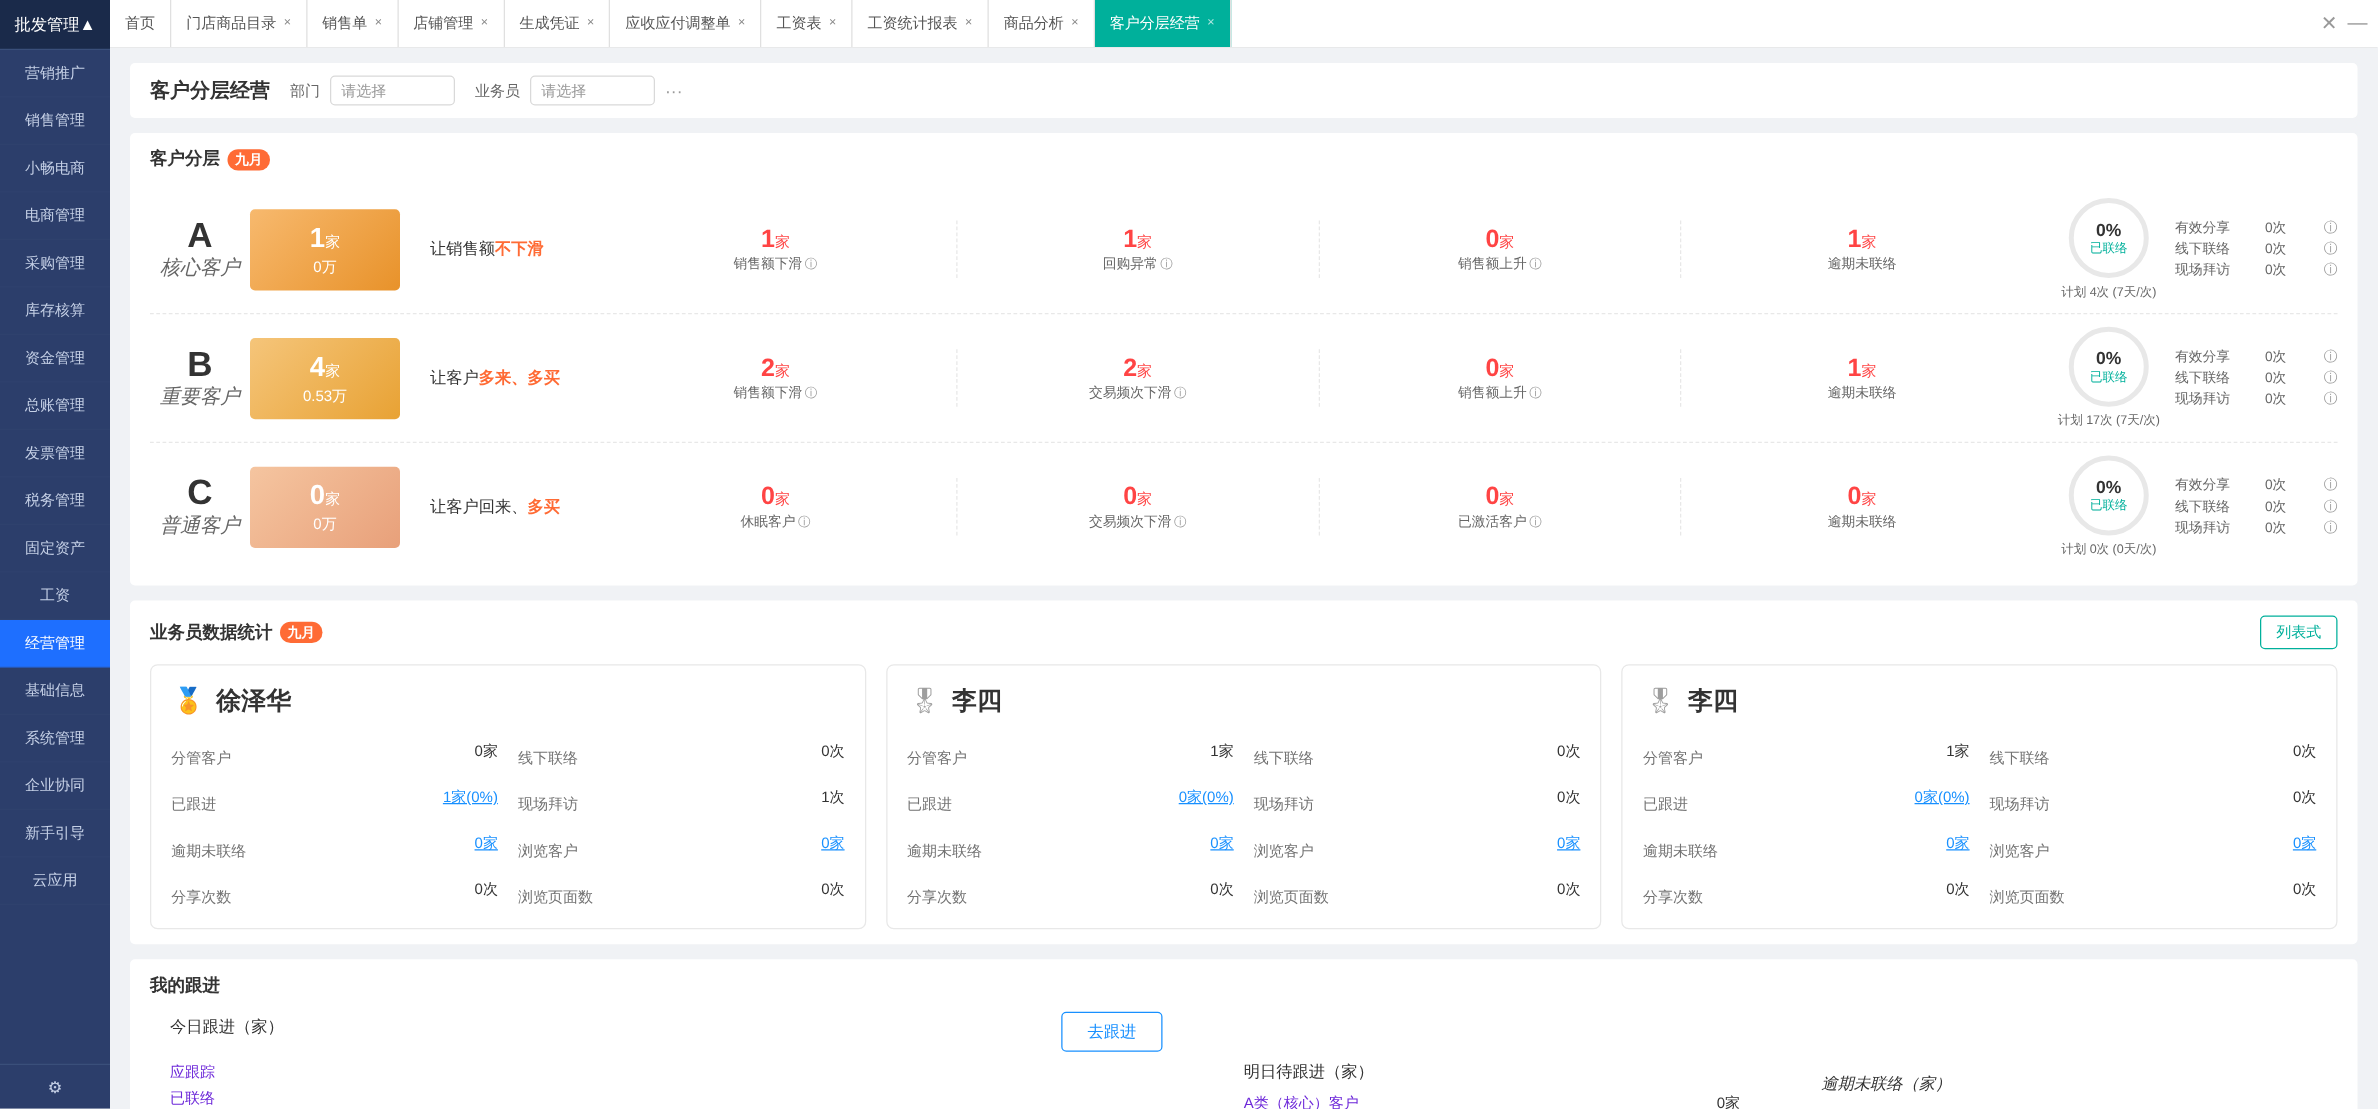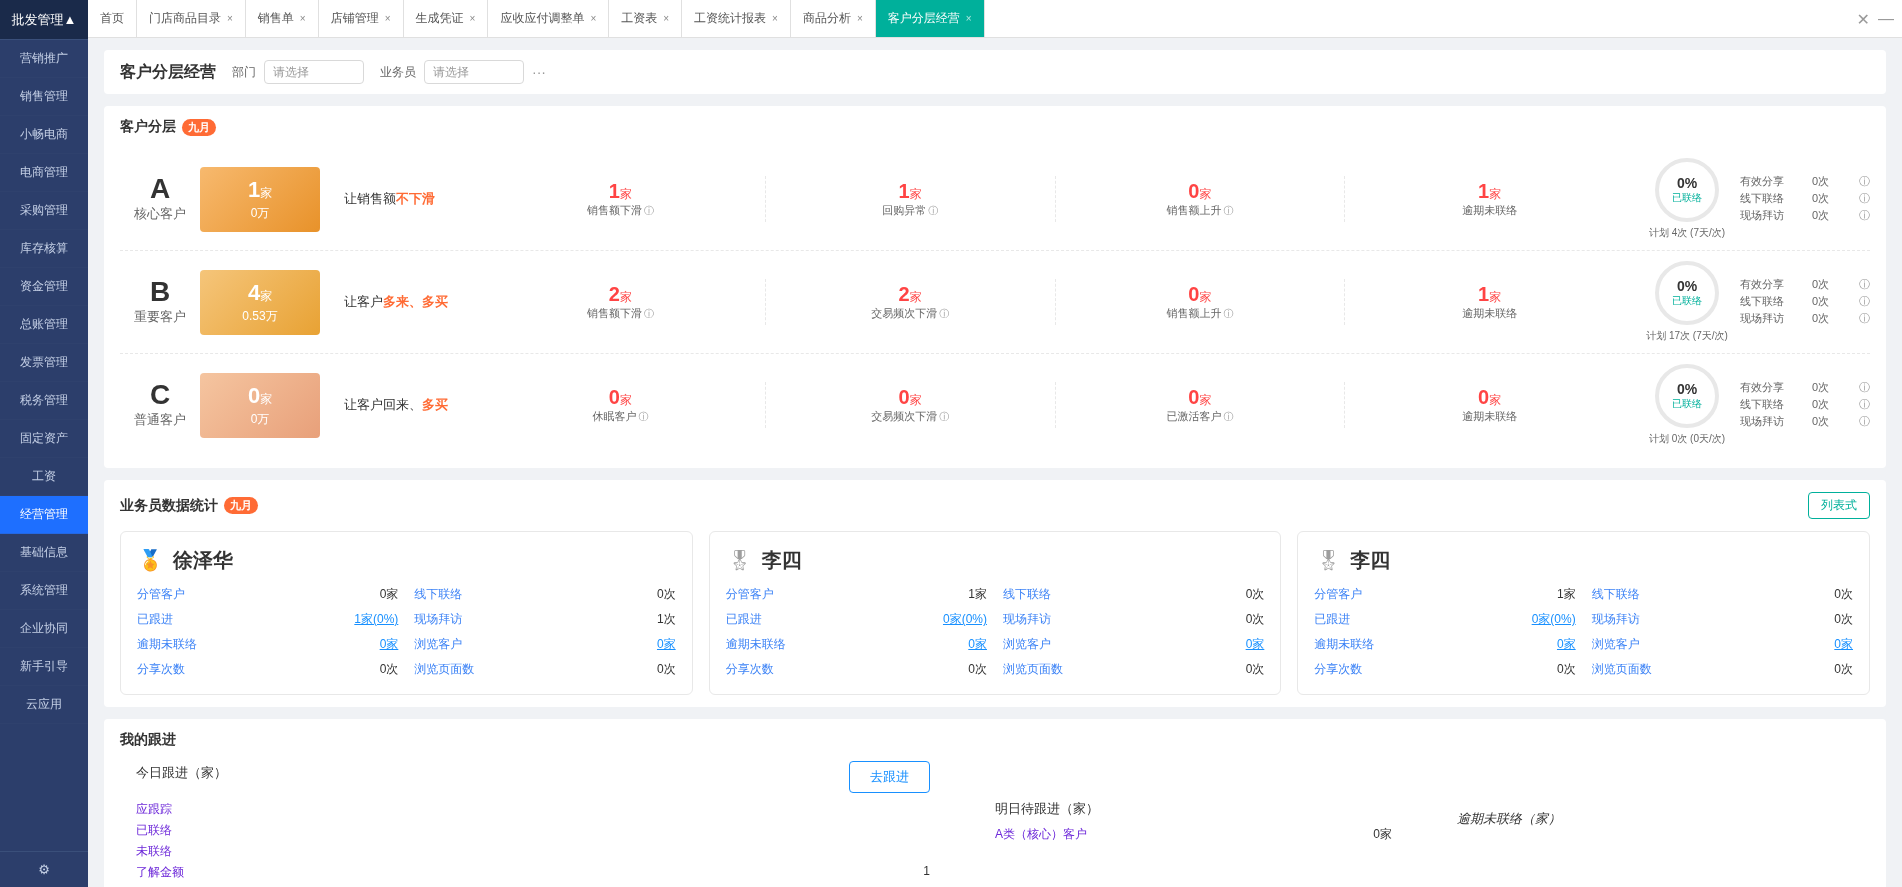--- a/index.html
+++ b/index.html
@@ -168,21 +168,21 @@
       width: 80px;
       flex-shrink: 0;
       text-align: center;
     }
     .tier-letter {
       font-size: 28px;
       font-weight: bold;
       color: #333;
       line-height: 1;
     }
-    .tier-name { font-size: 13px; color: #666; margin-top: 2px; }
+    .tier-name { font-size: 16px; color: #666; margin-top: 2px; font-style: italic; }
 
     .tier-count-box {
       width: 120px;
       flex-shrink: 0;
       text-align: center;
       padding: 10px;
       border-radius: 4px;
       margin-right: 16px;
     }
     .tier-count-box.a { background: linear-gradient(135deg, #f7b96e, #e8922a); }
@@ -301,21 +301,21 @@
     }
     .medal-gold { color: #ffc107; font-size: 20px; }
     .medal-silver { color: #9e9e9e; font-size: 20px; }
     .biz-name { font-size: 20px; font-weight: bold; color: #333; }
     .biz-stats-grid {
       display: grid;
       grid-template-columns: 1fr 1fr;
       gap: 4px 16px;
     }
     .biz-stat-row { display: flex; justify-content: space-between; align-items: center; font-size: 12px; padding: 2px 0; }
-    .biz-stat-key { color: #3b82f6; }
+    .biz-stat-key { color: #737373; margin-top: 12px; }
     .biz-stat-val { color: #333; }
     .biz-stat-val.link { color: #1890ff; text-decoration: underline; cursor: pointer; }
 
     
     .follow-section { background: #fff; border-radius: 4px; padding: 12px 16px; margin-bottom: 12px; }
     .follow-title { font-size: 14px; font-weight: bold; color: #333; margin-bottom: 12px; }
     .follow-col { padding: 0 16px; }
     .follow-col-title { font-size: 13px; color: #333; margin-bottom: 8px; font-weight: 500; }
     .go-btn {
       border: 1px solid #1890ff;

